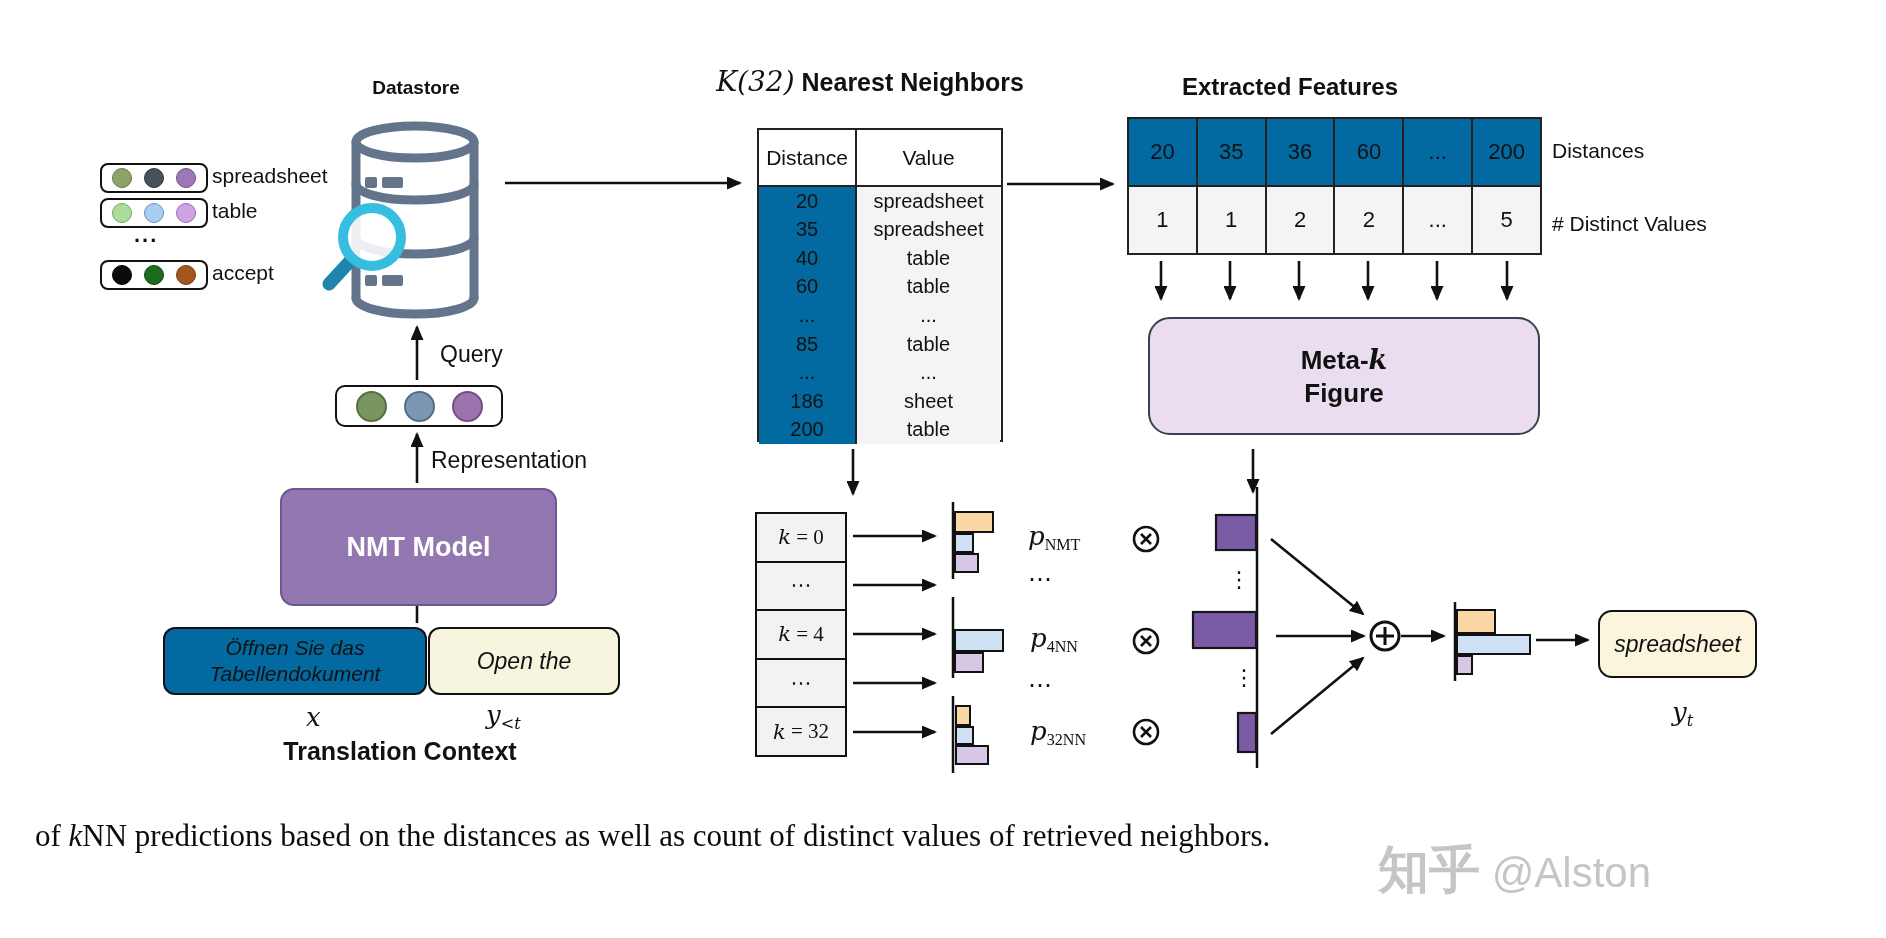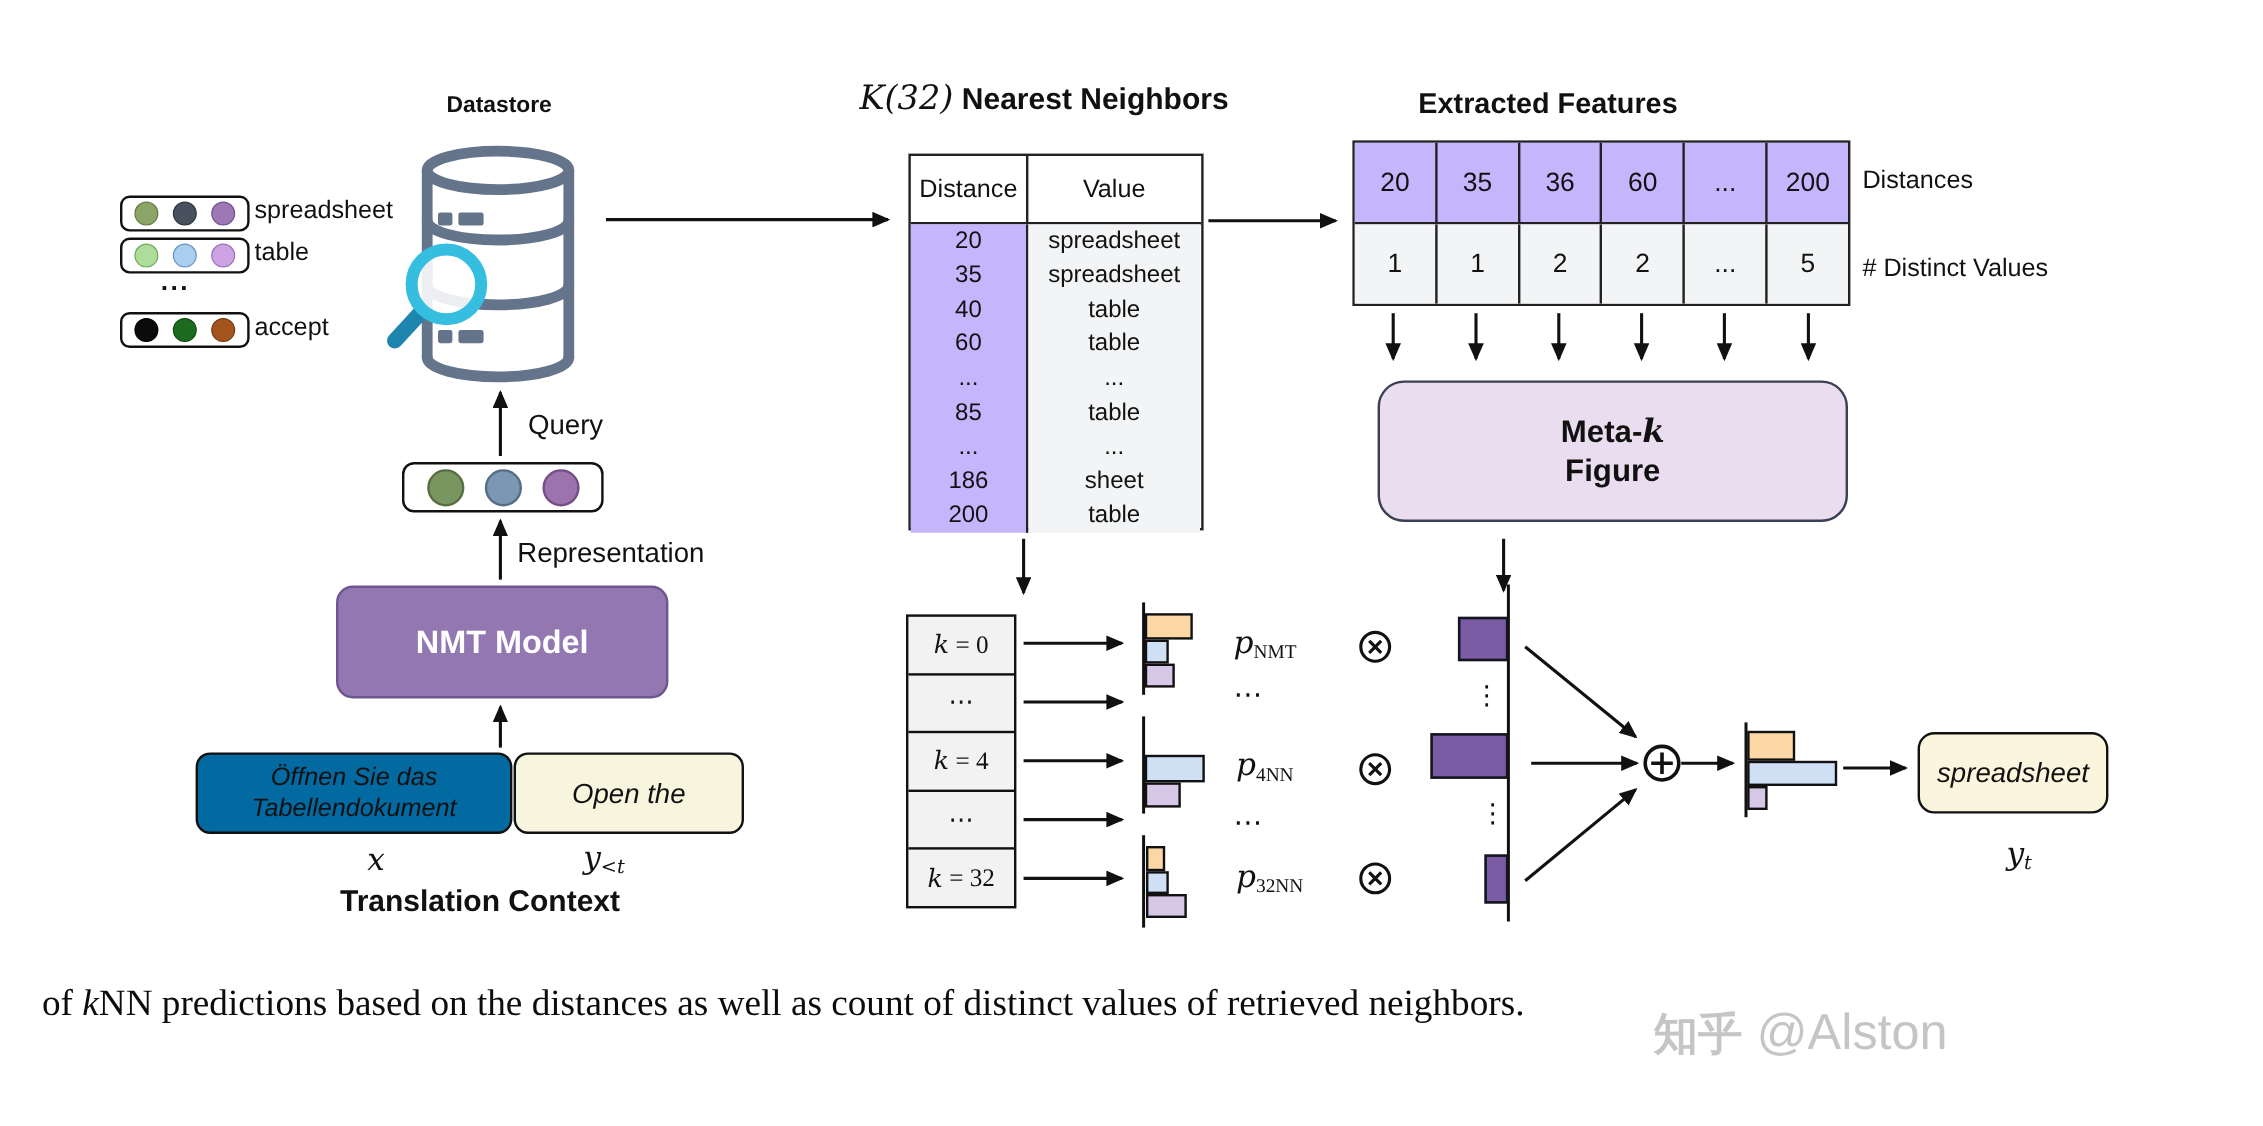--- a/index.html
+++ b/index.html
@@ -19,21 +19,21 @@
           background:#fff;display:flex;align-items:center;justify-content:space-around;padding:0 4px;}
   .tokdot{width:20px;height:20px;border-radius:50%;box-sizing:border-box;}
   .toklabel{position:absolute;left:212px;font-size:21px;}
 
   
   .repbox{position:absolute;left:335px;top:385px;width:168px;height:42px;border:2.5px solid #111;
           border-radius:10px;background:#fff;display:flex;align-items:center;justify-content:space-around;padding:0 10px;box-sizing:border-box;}
   .repdot{width:31px;height:31px;border-radius:50%;box-sizing:border-box;}
 
   
-  .nmtbox{position:absolute;left:280px;top:488px;width:277px;height:94px;border-radius:14px;
+  .nmtbox{position:absolute;left:280px;top:488px;width:277px;height:118px;border-radius:14px;
           background:#9277B0;border:2.5px solid #6E5690;display:flex;align-items:center;justify-content:center;
           color:#fff;font-weight:bold;font-size:27px;box-sizing:border-box;}
   .srcbox{position:absolute;left:163px;top:627px;width:264px;height:68px;border-radius:12px;
           background:#0369a1;border:2.5px solid #111;display:flex;flex-direction:column;align-items:center;justify-content:center;
           font-style:italic;font-size:21px;line-height:26px;box-sizing:border-box;}
   .tgtbox{position:absolute;left:428px;top:627px;width:192px;height:68px;border-radius:12px;
           background:#F8F5DF;border:2.5px solid #111;display:flex;align-items:center;justify-content:center;
           font-style:italic;font-size:23px;box-sizing:border-box;}
   .metabox{position:absolute;left:1148px;top:317px;width:392px;height:118px;border-radius:22px;
           background:#E9DDEF;border:2.5px solid #3A4054;display:flex;flex-direction:column;align-items:center;justify-content:center;
@@ -44,21 +44,21 @@
 
   
   .knn-table{position:absolute;left:757px;top:128px;width:246px;height:314px;border:2.5px solid #222;box-sizing:border-box;background:#fff;}
   .knn-header{display:flex;height:55px;border-bottom:2.5px solid #222;}
   .knn-hcell{display:flex;align-items:center;justify-content:center;font-size:21px;}
   .knn-body{display:flex;height:257px;}
   .knn-col{display:flex;flex-direction:column;}
   .knn-cell{flex:1;display:flex;align-items:center;justify-content:center;font-size:20px;}
   .col-dist{width:98px;border-right:2.5px solid #222;box-sizing:border-box;}
   .col-val{width:143px;}
-  .bg-teal{background:#c4b5fd;}
+  .bg-teal{background:#0369a1;}
   .bg-gray{background:#F3F4F5;}
 
   
   .feat-table{position:absolute;left:1127px;top:117px;width:415px;height:138px;border:2.5px solid #222;
               box-sizing:border-box;display:flex;flex-direction:column;}
   .feat-row{flex:1;display:flex;}
   .feat-cell{flex:1;display:flex;align-items:center;justify-content:center;font-size:22px;
              border-right:2.5px solid #222;box-sizing:border-box;}
   .feat-cell:last-child{border-right:none;}
   .feat-row.top{border-bottom:2.5px solid #222;}
@@ -70,21 +70,21 @@
   .kcell{flex:1;display:flex;align-items:center;justify-content:center;font-size:21px;border-bottom:2px solid #111;}
   .kcell:last-child{border-bottom:none;}
 
   .plabel{position:absolute;font-size:26px;font-family:"DejaVu Serif",serif;}
   .dots-h{position:absolute;font-size:24px;letter-spacing:2px;font-family:"DejaVu Serif",serif;}
   .dots-v{position:absolute;font-size:22px;line-height:10px;}
 
   .caption{position:absolute;left:35px;top:812px;width:1815px;font-family:"Liberation Serif",serif;
            font-size:31px;line-height:48px;color:#0c0c0c;}
   .watermark{position:absolute;left:1378px;top:836px;font-size:42px;color:#BCBCBC;opacity:0.85;white-space:nowrap;}
-  .watermark .cjk{font-weight:bold;font-size:37px;font-family:Liberation Serif, serif;}
+  .watermark .cjk{font-weight:bold;font-size:51px;font-family:Liberation Serif, serif;}
 </style>
 </head>
 <body>
 
 <div class="canvas">
 
   <svg class="overlay" width="1886" height="938" viewBox="0 0 1886 938">
     <defs>
       <marker id="ah" markerUnits="userSpaceOnUse" markerWidth="15" markerHeight="13" refX="13" refY="6.5" orient="auto">
         <path d="M0,0 L15,6.5 L0,13 Z" fill="#111"></path>

